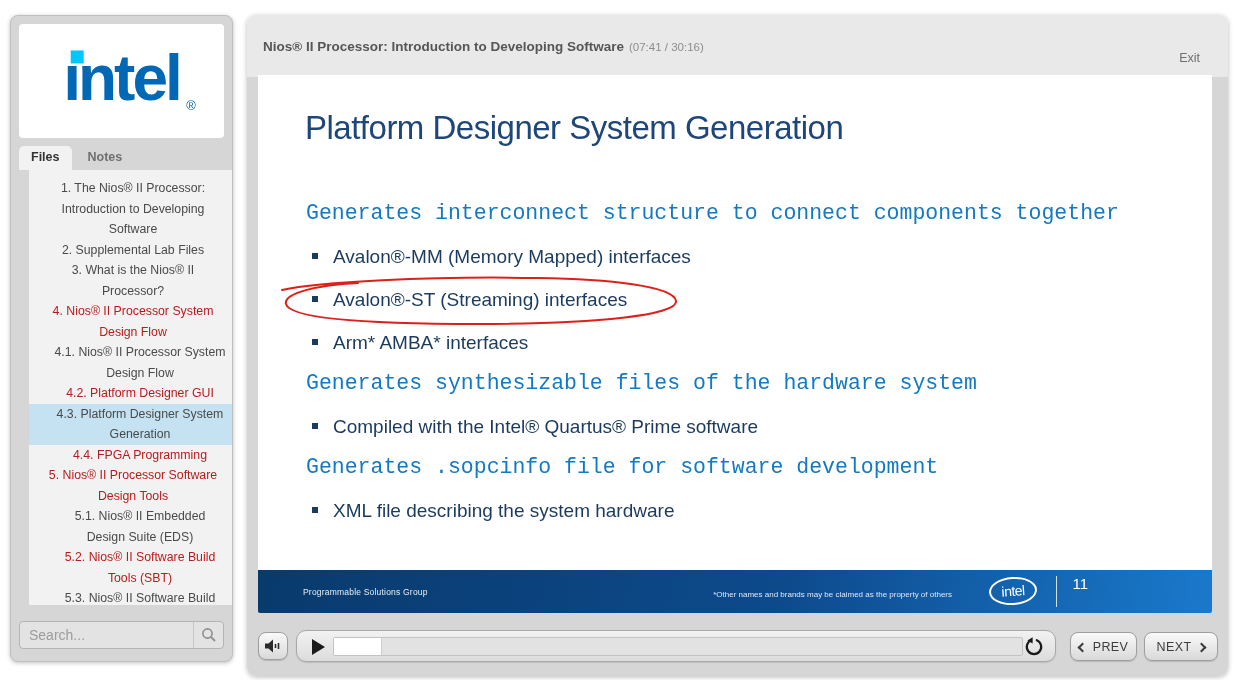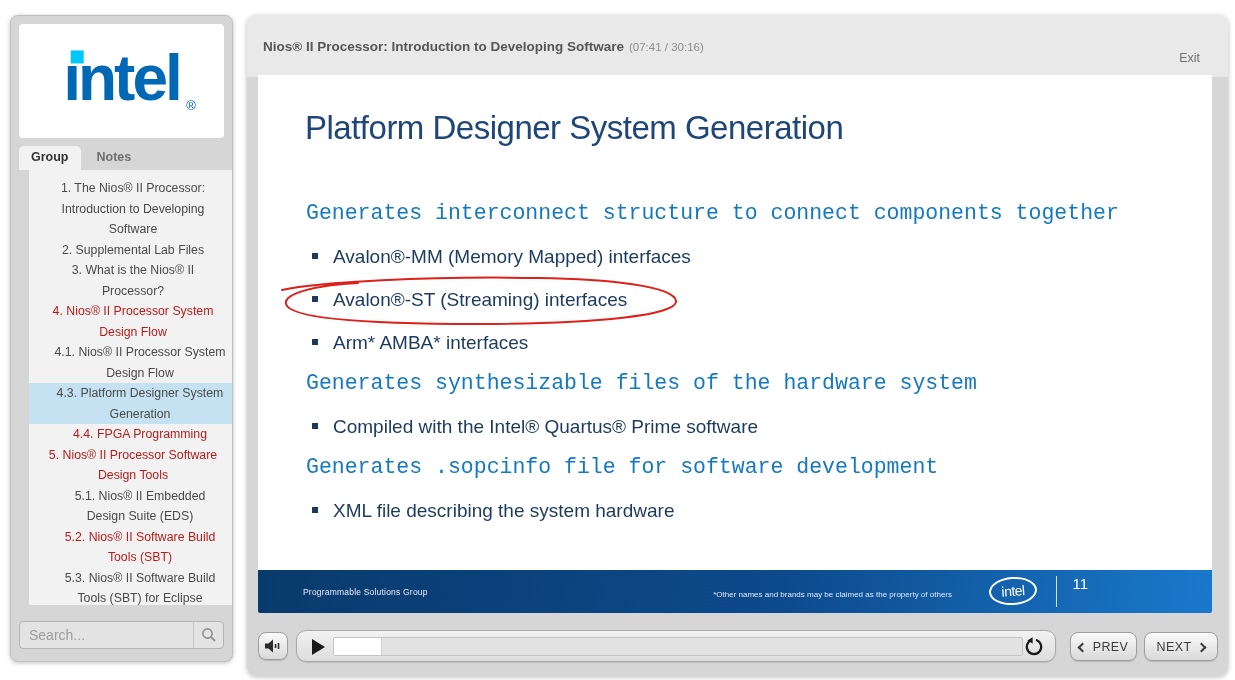--- a/index.html
+++ b/index.html
@@ -161,30 +161,31 @@
 
   <div class="sidebar">
     <div class="logo-panel">
       <div class="intel-logo">
         <span class="i-dot"></span>
         <span id="logo-brand">ıntel</span>
         <span class="reg">®</span>
       </div>
     </div>
     <div class="tabs" id="tabs">
-        <div class="tab active">Group</div>
+        <div class="tab active">Files</div>
         <div class="tab">Notes</div>
       </div>
     <div class="menu-panel">
       <ul class="menu-list" id="menu-list">
           <li class="menu-item lv1"><span>1. The Nios® II Processor: Introduction to Developing Software</span></li>
           <li class="menu-item lv1"><span>2. Supplemental Lab Files</span></li>
           <li class="menu-item lv1"><span>3. What is the Nios® II Processor?</span></li>
           <li class="menu-item lv1 dimmed"><span>4. Nios® II Processor System Design Flow</span></li>
           <li class="menu-item lv2"><span>4.1. Nios® II Processor System Design Flow</span></li>
+          <li class="menu-item lv2 dimmed"><span>4.2. Platform Designer GUI</span></li>
           <li class="menu-item lv2 selected"><span>4.3. Platform Designer System Generation</span></li>
           <li class="menu-item lv2 dimmed"><span>4.4. FPGA Programming</span></li>
           <li class="menu-item lv1 dimmed"><span>5. Nios® II Processor Software Design Tools</span></li>
           <li class="menu-item lv2"><span>5.1. Nios® II Embedded Design Suite (EDS)</span></li>
           <li class="menu-item lv2 dimmed"><span>5.2. Nios® II Software Build Tools (SBT)</span></li>
           <li class="menu-item lv2"><span>5.3. Nios® II Software Build Tools (SBT) for Eclipse</span></li>
         </ul>
     </div>
     <div class="search-row">
       <input class="search-input" type="text" placeholder="Search..." style="">

